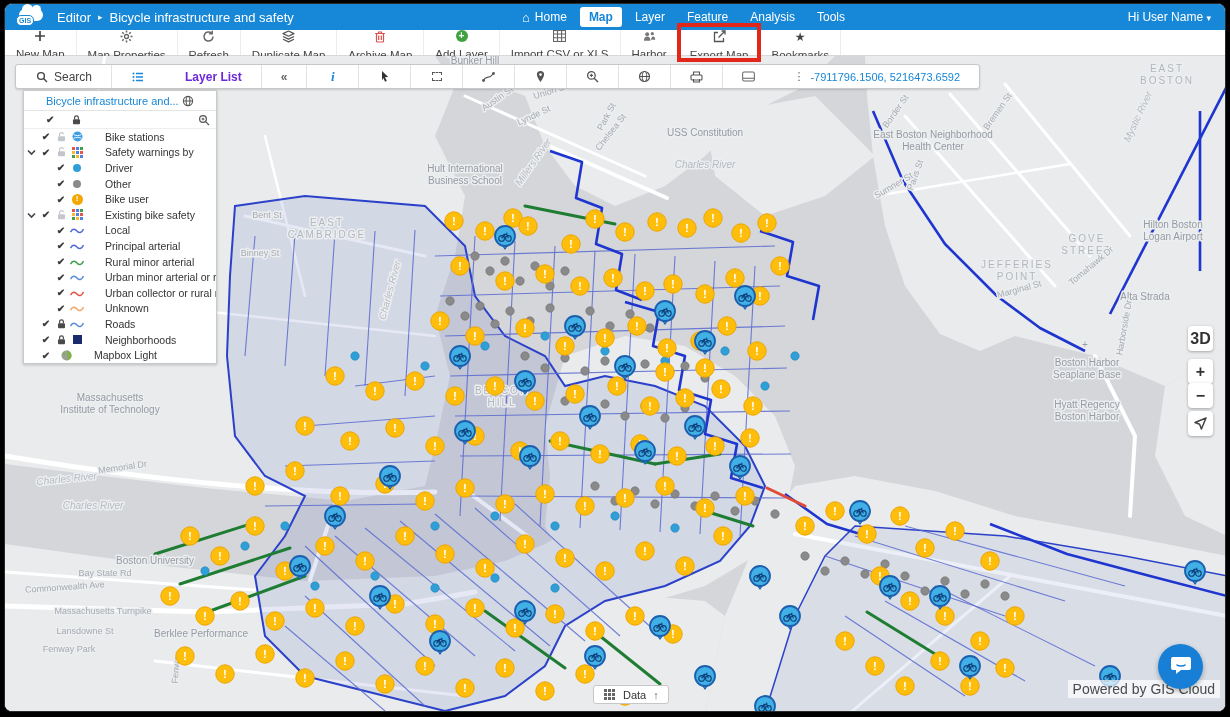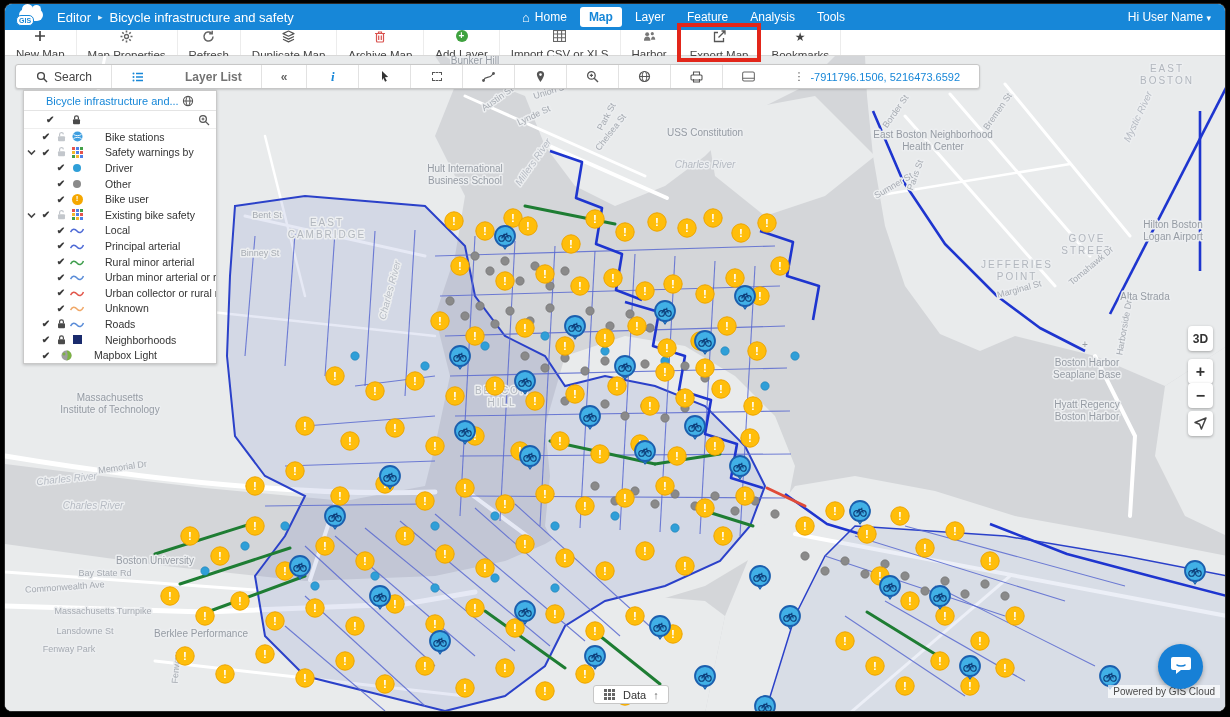--- a/index.html
+++ b/index.html
@@ -35,21 +35,21 @@
   .mlbl { paint-order:stroke; stroke:#eceef0; stroke-width:3px; stroke-linejoin:round; }
   .lp { fill:#969ca4; font-size:10px; }
   .la { fill:#b2b7be; font-size:10px; letter-spacing:2px; }
   .ls { fill:#a6abb2; font-size:9px; }
   .lw { fill:#b6bbc3; font-size:10px; font-style:italic; }
   
   .map-toolbar { position:absolute; left:10px; top:8px; display:flex; height:25px; background:#fff; border:1px solid #c7c7c7; border-radius:3px;
                  box-shadow:0 1px 2px rgba(0,0,0,.15); font-size:12px; color:#444; align-items:stretch; z-index:20; }
   .mt-seg { display:flex; align-items:center; gap:6px; padding:0 19px; border-right:1px solid #e2e2e2; cursor:default; white-space:nowrap; }
   .mt-seg:last-child { border-right:none; }
-  .mt-blue { color:#737373; font-weight:bold;gap:41px; }
+  .mt-blue { color:#6d28d9; font-weight:bold;gap:41px; }
   .coords { color:#1787d8; font-size:11px; display:flex; align-items:center; gap:6px; }
   
   .layer-panel { position:absolute; left:18px; top:34px; width:194px; background:#fff; border:1px solid #c9c9c9;
                  box-shadow:0 1px 3px rgba(0,0,0,.2); z-index:20; font-size:10.5px; color:#333; }
   .lp-header { display:flex; align-items:center; justify-content:space-between; padding:3px 22px; border-bottom:1px solid #e4e4e4; }
   .lp-title { color:#1787d8; font-size:11px; white-space:nowrap; overflow:hidden; }
   .lp-sub { display:flex; align-items:center; padding:2px 6px 2px 22px; border-bottom:1px solid #eee; gap:8px; }
   .lp-sub .right { margin-left:auto; }
   .lp-row { display:flex; align-items:center; height:15.6px; padding-right:4px; white-space:nowrap; overflow:hidden; }
   .slot { flex:none; display:inline-flex; justify-content:center; align-items:center; }
@@ -57,26 +57,26 @@
   .chk { width:16px; color:#3b3b3b; font-size:10px; font-weight:bold; }
   .lockslot { width:15px; }
   .icn { width:16px; }
   .lbl { margin-left:20px; }
   .dot { border-radius:50%; display:inline-block; }
   .sq { width:9px; height:9px; display:inline-block; }
   .warnmini { width:11px; height:11px; border-radius:50%; background:#f5a700; color:#fff; font-size:8px; font-weight:bold;
               display:inline-flex; align-items:center; justify-content:center; line-height:1; }
   
   .ctl { position:absolute; right:12px; width:25px; height:25px; background:#fff; border-radius:4px; box-shadow:0 1px 3px rgba(0,0,0,.3);
-         display:flex; align-items:center; justify-content:center; font-weight:bold; font-size:12px; color:#333; z-index:20; cursor:default; }
+         display:flex; align-items:center; justify-content:center; font-weight:bold; font-size:16px; color:#333; z-index:20; cursor:default; }
   
   .data-tab { position:absolute; left:588px; bottom:7px; height:19px; background:#fff; border:1px solid #c7c7c7; border-radius:3px;
               display:flex; align-items:center; gap:7px; padding:0 9px; font-size:11px; color:#333; z-index:20; }
   
-  .attrib { position:absolute; right:5px; bottom:13px; background:rgba(255,255,255,.7); color:#4a4a4a; font-size:10px; padding:1px 5px; z-index:19; }
+  .attrib { position:absolute; right:5px; bottom:13px; background:rgba(255,255,255,.7); color:#4a4a4a; font-size:14px; padding:1px 5px; z-index:19; }
   .chat { position:absolute; right:22px; bottom:22px; width:45px; height:45px; border-radius:50%; background:#1780d6;
           display:flex; align-items:center; justify-content:center; box-shadow:0 2px 5px rgba(0,0,0,.3); z-index:21; }
 </style>
 </head>
 <body>
 
 <div class="frame">
 
   <div class="topbar">
     <div class="logo">

